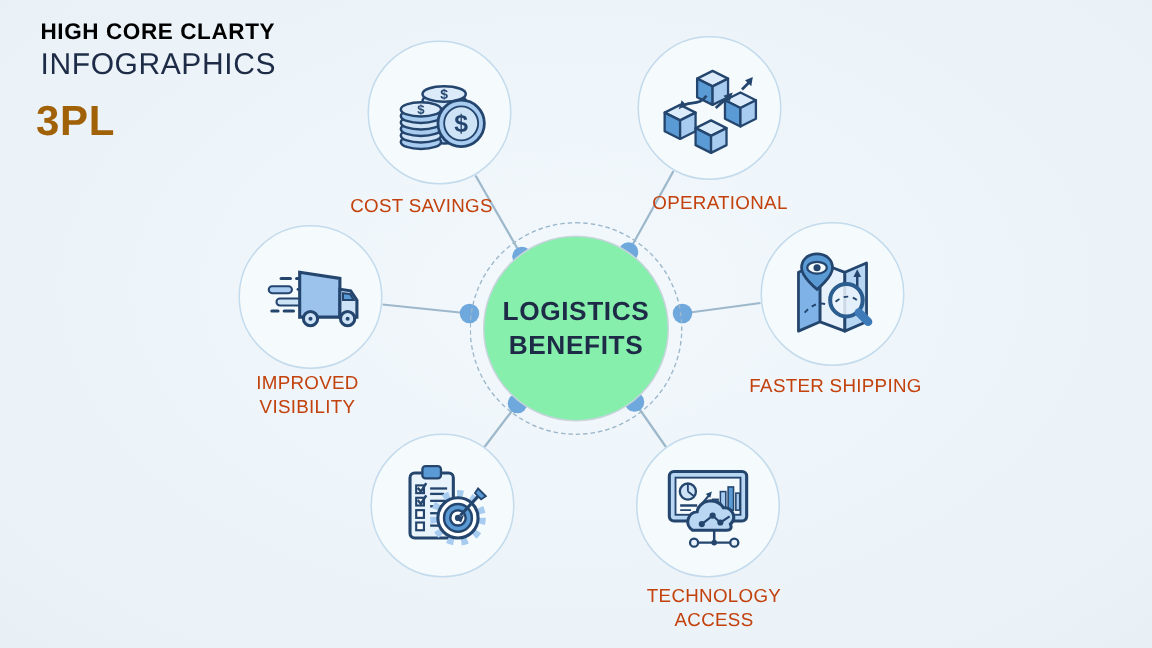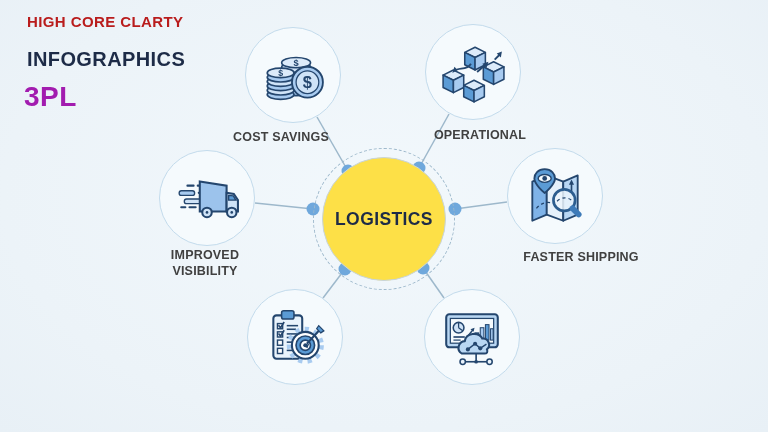--- a/index.html
+++ b/index.html
@@ -4,43 +4,43 @@
 <style>
   html,body{margin:0;padding:0;}
   body{
     width:768px;height:432px;overflow:hidden;position:relative;
     background:radial-gradient(ellipse at 50% 45%, #f2f8fc 0%, #ecf3f8 70%, #e8f0f6 100%);
     font-family:"Liberation Sans", sans-serif;
   }
   .stage{position:absolute;inset:0;}
   
   .header{position:absolute;left:27px;top:13px;}
-  .brand-top{font-size:15px;font-weight:600;color:#b91c1c;letter-spacing:.4px;}
-  .brand-bottom{font-size:20px;font-weight:700;color:#1d2b47;letter-spacing:.4px;margin-top:18px;}
-  .page-title{font-size:28px;font-weight:800;color:#a21caf;letter-spacing:.5px;margin-top:10px;margin-left:-3px;}
+  .brand-top{font-size:15px;font-weight:600;color:#000000;letter-spacing:.4px;}
+  .brand-bottom{font-size:20px;font-weight:400;color:#1d2b47;letter-spacing:.4px;margin-top:2px;}
+  .page-title{font-size:28px;font-weight:800;color:#a16207;letter-spacing:.5px;margin-top:10px;margin-left:-3px;}
   
   .connectors{position:absolute;left:0;top:0;}
   
   .hub-ring{position:absolute;left:313px;top:148px;width:142px;height:142px;border-radius:50%;
     border:1.5px dashed #9db8cb;box-sizing:border-box;}
   .hub-circle{position:absolute;left:322px;top:157px;width:124px;height:124px;border-radius:50%;
-    border:1.5px solid #c7d4dc;background:#fde047;box-sizing:border-box;
+    border:1.5px solid #c7d4dc;background:#86efac;box-sizing:border-box;
     display:flex;align-items:center;justify-content:center;text-align:center;}
   .hub-title{font-size:17.5px;line-height:23px;font-weight:700;color:#1d2b47;letter-spacing:.4px;}
   .hub-title span{display:block;}
   
   .sat-circle{position:absolute;width:96px;height:96px;border-radius:50%;
     border:1.5px solid #c3dbec;background:#f5fafd;box-sizing:border-box;
     display:flex;align-items:center;justify-content:center;}
-  .sat-label{position:absolute;width:130px;font-size:12.5px;line-height:16px;font-weight:700;
-    color:#404040;text-align:center;letter-spacing:.2px;}
+  .sat-label{position:absolute;width:130px;font-size:12.5px;line-height:16px;font-weight:400;
+    color:#c2410c;text-align:center;letter-spacing:.2px;}
   .pos-c1{left:245px;top:27px;}   .lbl-c1{left:216px;top:129px;}
   .pos-c2{left:425px;top:24px;}   .lbl-c2{left:415px;top:127px;}
   .pos-c3{left:159px;top:150px;}  .lbl-c3{left:140px;top:247px;text-align:center;}
-  .pos-c4{left:507px;top:148px;}  .lbl-c4{left:516px;top:249px;}
+  .pos-c4{left:507px;top:148px;}  .lbl-c4{left:492px;top:249px;}
   .pos-c5{left:247px;top:289px;}  .lbl-c5{left:228px;top:389px;}
   .pos-c6{left:424px;top:289px;}  .lbl-c6{left:411px;top:389px;}
   svg text{font-family:"Liberation Sans", sans-serif;}
 </style>
 </head>
 <body>
 
 <div class="stage">
 
   <svg class="connectors" width="768" height="432" viewBox="0 0 768 432">
@@ -65,20 +65,21 @@
   <div class="header">
     <div class="brand-top">HIGH CORE CLARTY</div>
     <div class="brand-bottom">INFOGRAPHICS</div>
     <div class="page-title">3PL</div>
   </div>
 
   <div class="hub-ring"></div>
   <div class="hub-circle">
     <div class="hub-title">
       <span>LOGISTICS</span>
+      <span>BENEFITS</span>
     </div>
   </div>
 
   <div class="sat-circle pos-c1">
     <svg width="66" height="66" viewBox="0 0 64 64">
       <g stroke="#24466e" stroke-width="1.6">
         <g>
           <rect x="21" y="17" width="28" height="30" fill="#cfe3f7" stroke="none"></rect>
           <ellipse cx="35" cy="47" rx="14" ry="5" fill="#a8cbf0"></ellipse>
           <ellipse cx="35" cy="42.5" rx="14" ry="5" fill="#cfe3f7"></ellipse>
@@ -261,14 +262,15 @@
         <circle cx="35" cy="38.5" r="2" fill="#24466e"></circle>
         <circle cx="40" cy="43" r="2" fill="#24466e"></circle>
         <line x1="36" y1="48" x2="36" y2="56" stroke="#24466e" stroke-width="1.6"></line>
         <line x1="23" y1="56" x2="49" y2="56" stroke="#24466e" stroke-width="1.6"></line>
         <circle cx="23" cy="56" r="2.6" fill="#e9f3fc" stroke="#24466e" stroke-width="1.5"></circle>
         <circle cx="49" cy="56" r="2.6" fill="#e9f3fc" stroke="#24466e" stroke-width="1.5"></circle>
         <circle cx="36" cy="56" r="1.8" fill="#24466e"></circle>
       </g>
     </svg>
   </div>
+  <div class="sat-label lbl-c6">TECHNOLOGY ACCESS</div>
 
 </div>
 
 </body></html>

